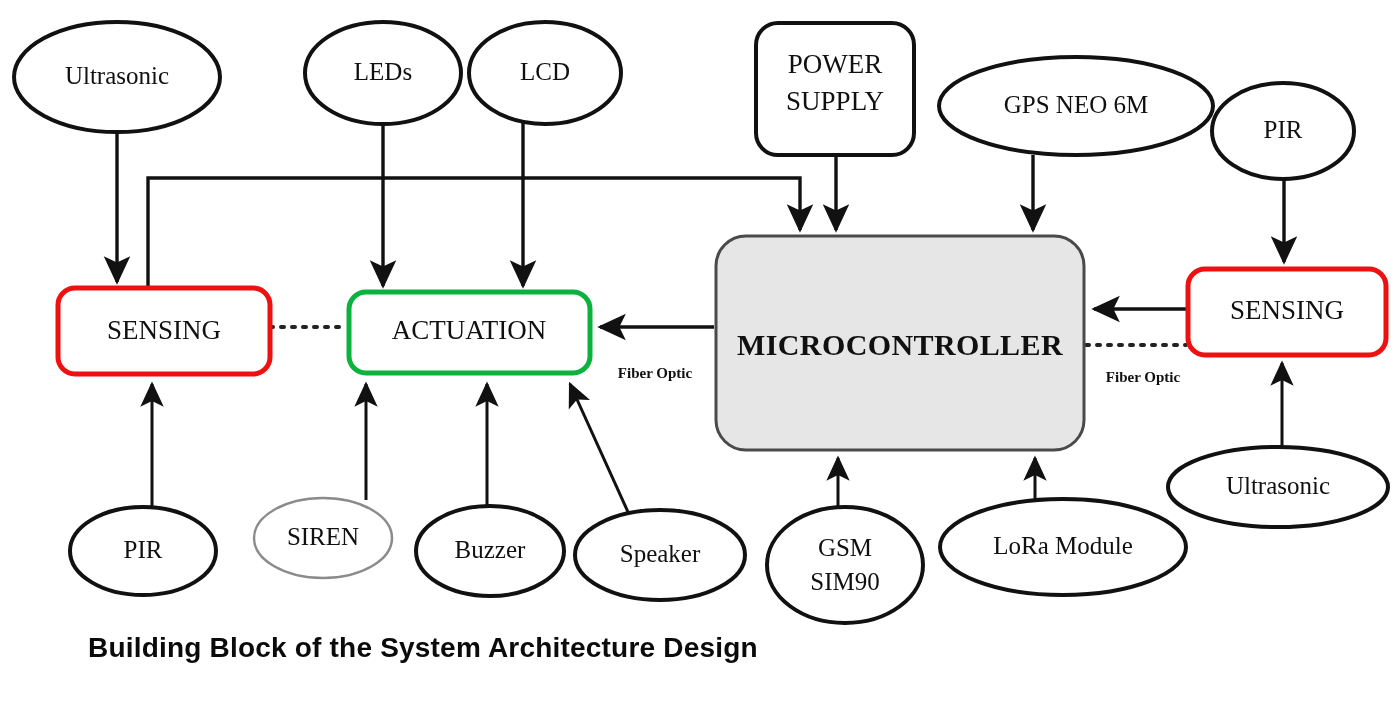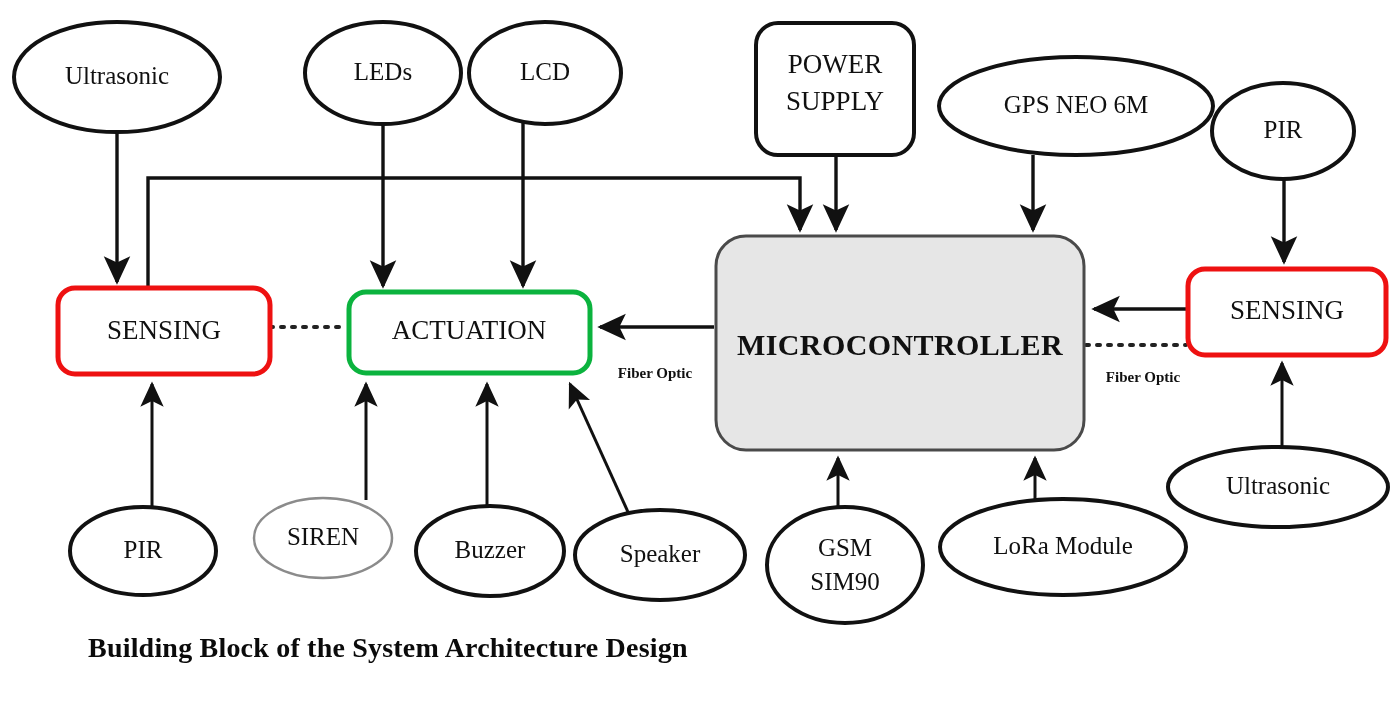--- a/index.html
+++ b/index.html
@@ -63,21 +63,21 @@
     stroke: #222222;
     stroke-width: 4;
     stroke-dasharray: 3 8;
     stroke-linecap: round;
     fill: none;
   }
   .caption {
     position: absolute;
     left: 88px;
     top: 632px;
-    font-family: Liberation Serif, serif;
+    font-family: Liberation Sans, sans-serif;
     font-size: 28px;
     font-weight: bold;
     color: #0b0b0b;
     letter-spacing: 0.2px;
     white-space: nowrap;
   }
 </style>
 </head>
 <body>
 

